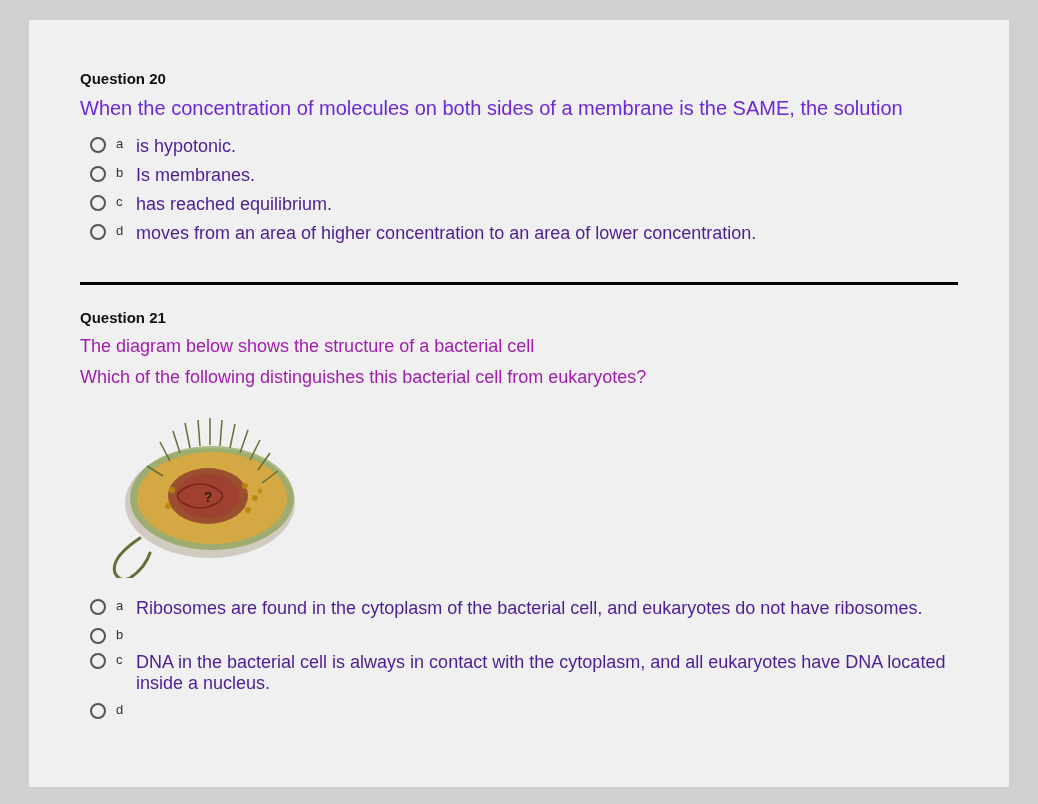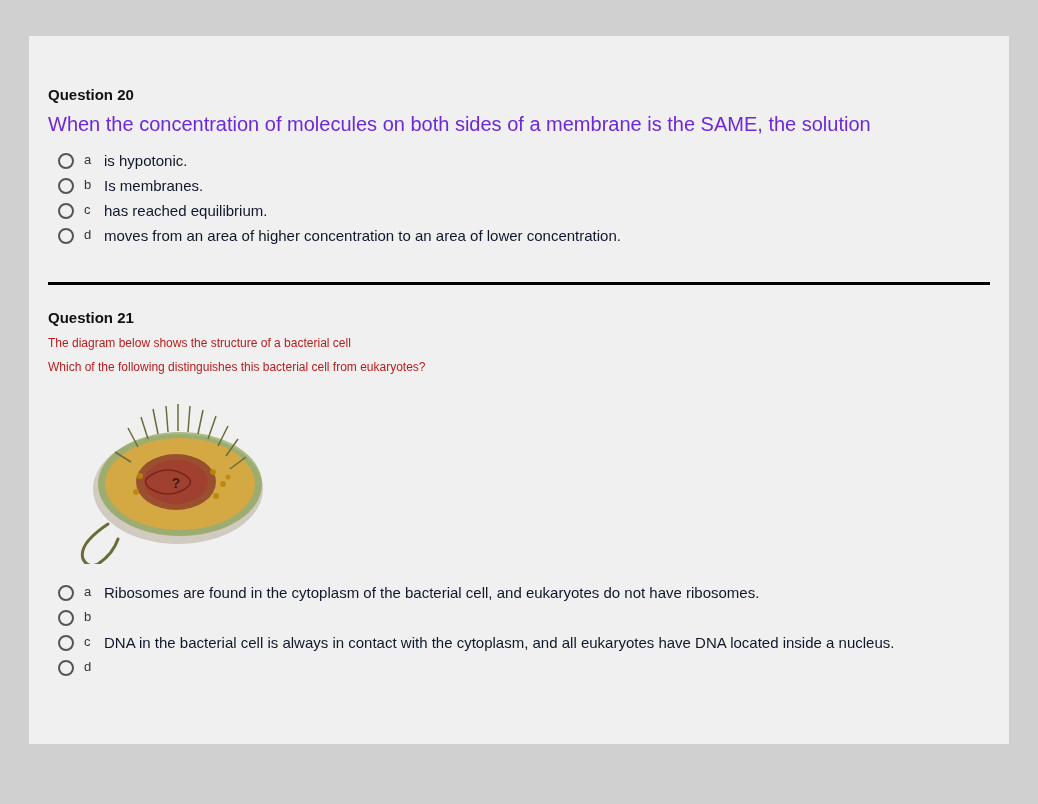--- a/index.html
+++ b/index.html
@@ -6,22 +6,22 @@
     body {
       background-color: #d0d0d0;
       font-family: Arial, sans-serif;
       font-size: 14px;
       color: #111;
       padding: 20px;
     }
     .page {
       background: #f0f0f0;
       max-width: 980px;
-      margin: 16px auto;
-      padding: 30px 19px;
+      margin: 0 auto;
+      padding: 30px 51px;
     }
     .question-block {
       margin-bottom: 0;
       padding: 20px 0 30px 0;
     }
     .question-block + .question-block {
       border-top: 3px solid #000000;
       padding-top: 24px;
     }
     .question-title {
@@ -53,34 +53,34 @@
       margin-top: 1px;
       background: transparent;
       cursor: pointer;
     }
     .option-letter {
       font-size: 13px;
       color: #333;
       min-width: 10px;
     }
     .option-text {
-      font-size: 15px;
-      color: #0f172a;
+      font-size: 18px;
+      color: #4c1d95;
     }
     .bacterial-image {
       width: 210px;
       height: 180px;
       margin: 10px 0 20px 20px;
       position: relative;
     }
     
     .question-sub-text {
-      font-size: 12px;
+      font-size: 18px;
       margin-bottom: 10px;
-      color: #b91c1c;
+      color: #a21caf;
     }
   </style>
 </head>
 <body>
 
 <div class="page">
 
   <div class="question-block">
     <div class="question-title">Question 20</div>
     <div class="question-text">When the concentration of molecules on both sides of a membrane is the SAME, the solution</div>

